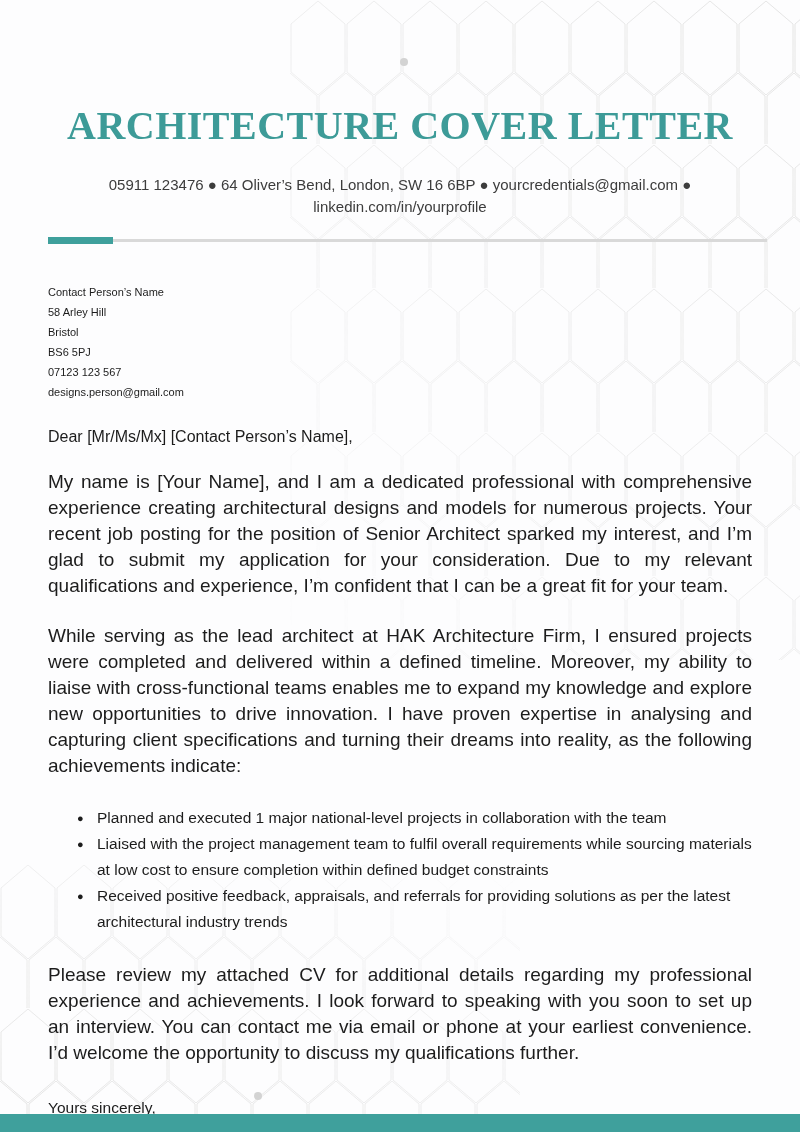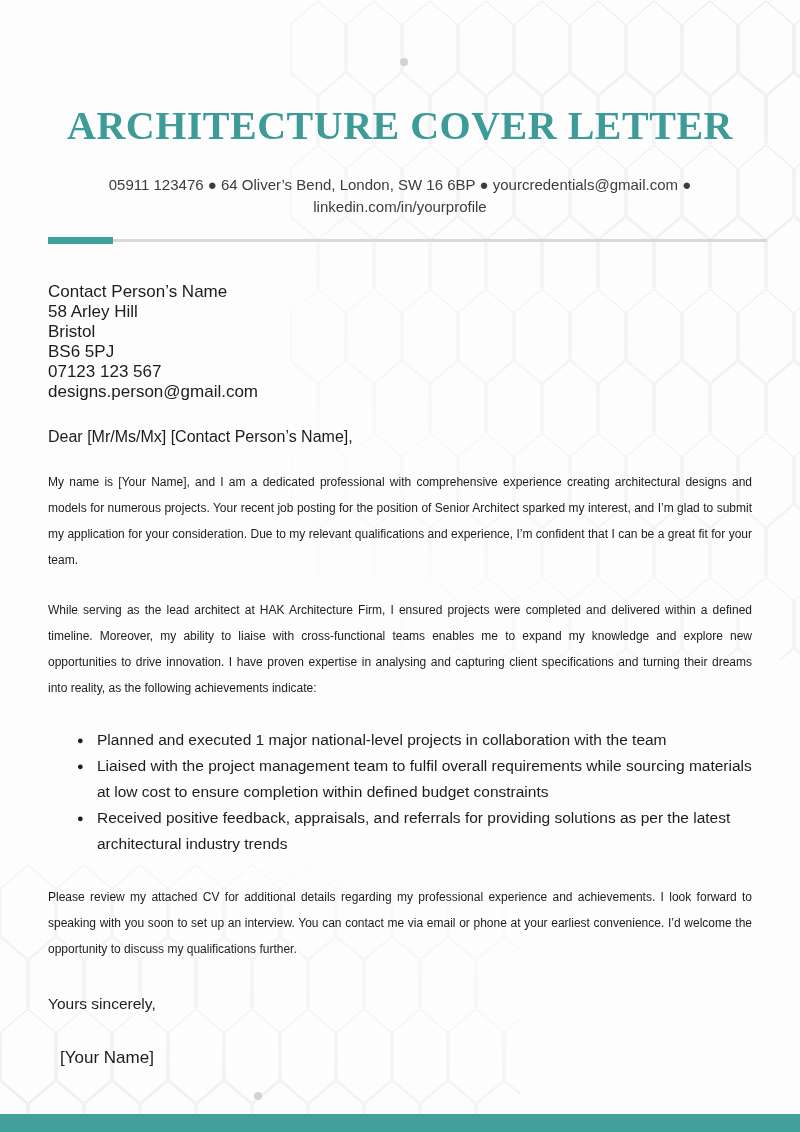--- a/index.html
+++ b/index.html
@@ -56,31 +56,31 @@
   }
   .divider .accent{
     position:absolute;left:0;top:0;width:65px;height:7px;
     background:var(--bar);
   }
 
   .content{position:relative;}
 
   .recipient{
     margin:38px 48px 0;
-    font-size:17px;
+    font-size:11px;
     line-height:20px;
   }
   .salutation{
     margin:25px 48px 0;
     font-size:16px;
     line-height:20px;
   }
   .para{
     margin:22px 48px 0;
-    font-size:12px;
+    font-size:19px;
     line-height:26px;
     text-align:justify;
   }
   .para.p2{margin-top:24px;}
   ul.achievements{
     margin:26px 48px 0;
     padding:0;
     list-style:none;
     font-size:15.5px;
     line-height:26px;

